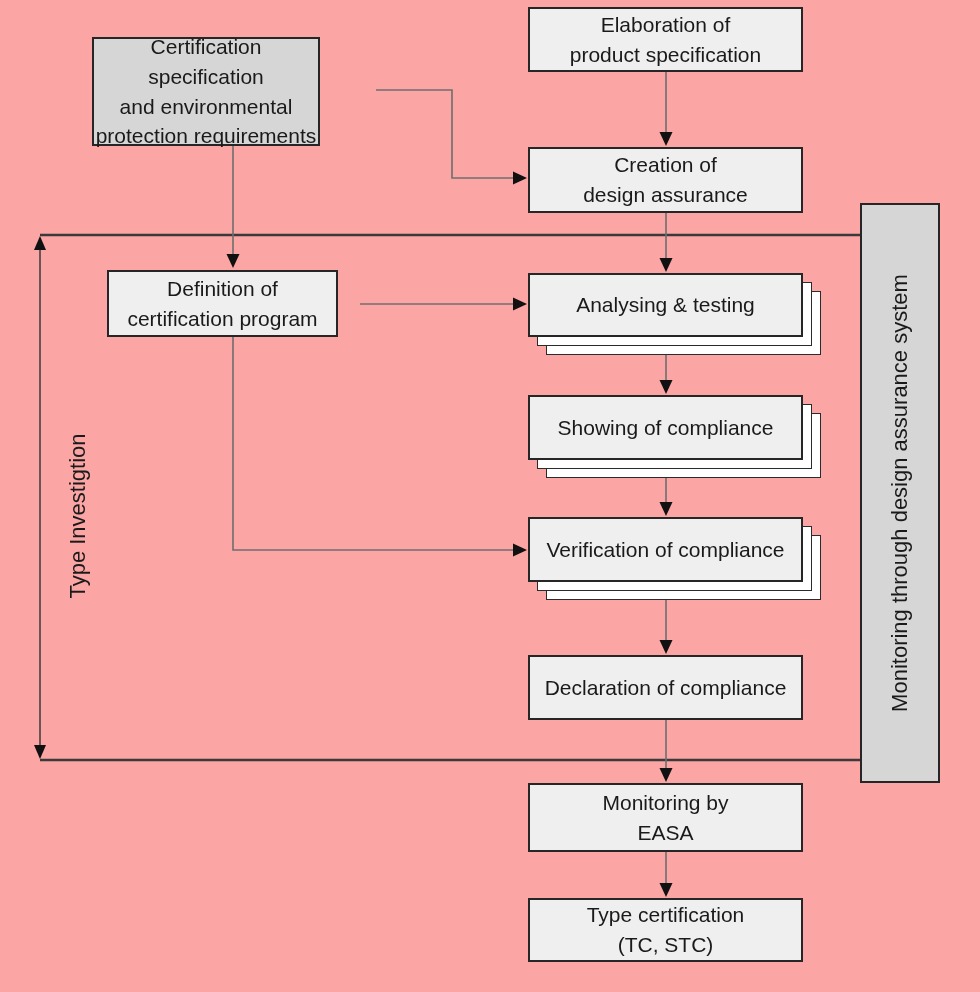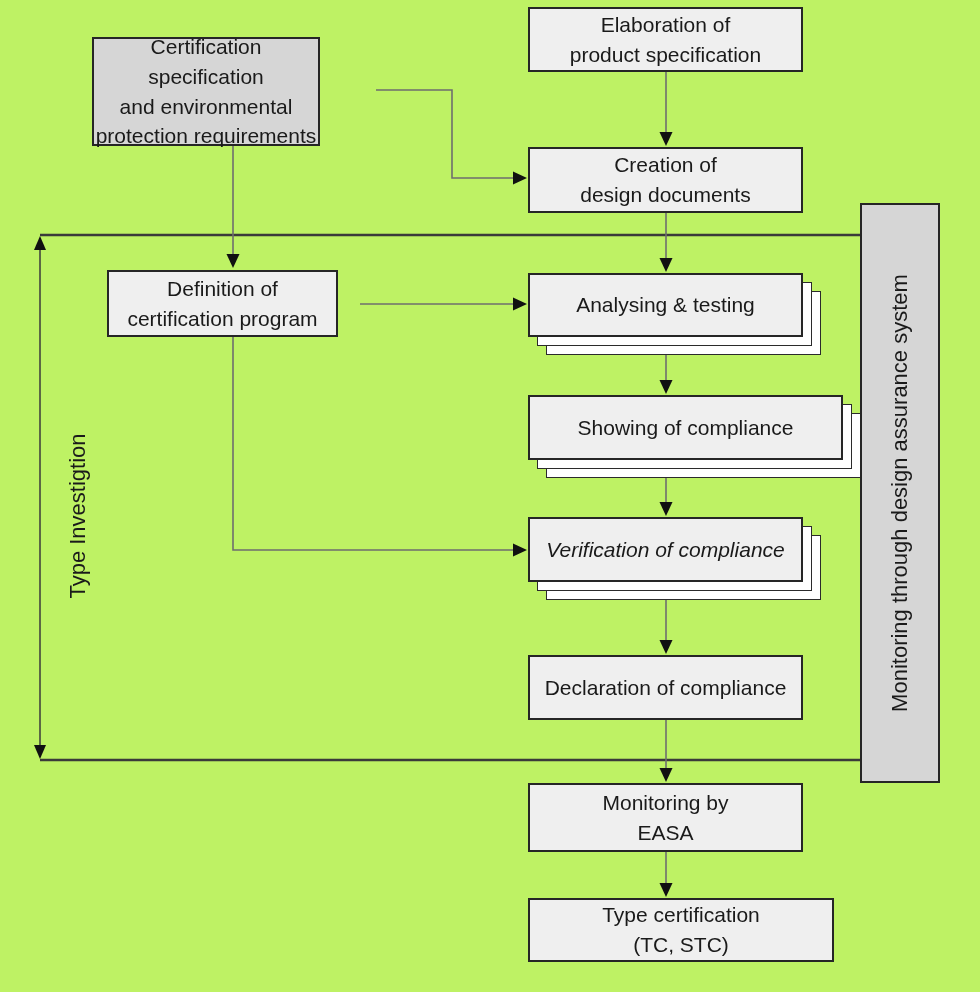--- a/index.html
+++ b/index.html
@@ -1,21 +1,21 @@
 <!DOCTYPE html>
 <html><head>
 <meta charset="utf-8">
 <style>
   html, body { margin: 0; padding: 0; }
   body { background: #ffffff; }
   .stage {
     position: relative;
     width: 980px;
     height: 992px;
-    background: #bef264;
+    background: #fca5a5;
     font-family: "Liberation Sans", "DejaVu Sans", sans-serif;
     color: #1a1a1a;
     overflow: hidden;
   }
   .stage svg.wires {
     position: absolute;
     left: 0; top: 0;
     width: 980px; height: 992px;
     z-index: 1;
   }
@@ -116,62 +116,62 @@
   </div>
 
   <div class="box dark" style="left:92px; top:37px; width:228px; height:109px;">
     <span class="box-label">Certification specification
 and environmental
 protection requirements</span>
   </div>
 
   <div class="box" style="left:528px; top:147px; width:275px; height:66px;">
     <span class="box-label">Creation of
-design documents</span>
+design assurance</span>
   </div>
 
   <div class="box" style="left:107px; top:270px; width:231px; height:67px;">
     <span class="box-label">Definition of
 certification program</span>
   </div>
 
   <div class="stack" style="left:528px; top:273px; width:275px; height:64px;">
     <div class="sheet s2"></div>
     <div class="sheet s1"></div>
     <div class="box main">
       <span class="box-label">Analysing &amp; testing</span>
     </div>
   </div>
 
-  <div class="stack" style="left:528px; top:395px; width:275px; height:65px;padding-left:40px;">
+  <div class="stack" style="left:528px; top:395px; width:275px; height:65px;">
     <div class="sheet s2"></div>
     <div class="sheet s1"></div>
     <div class="box main">
       <span class="box-label">Showing of compliance</span>
     </div>
   </div>
 
-  <div class="stack" style="left:528px; top:517px; width:275px; height:65px;font-style:italic;">
+  <div class="stack" style="left:528px; top:517px; width:275px; height:65px;">
     <div class="sheet s2"></div>
     <div class="sheet s1"></div>
     <div class="box main">
       <span class="box-label">Verification of compliance</span>
     </div>
   </div>
 
   <div class="box" style="left:528px; top:655px; width:275px; height:65px;">
     <span class="box-label">Declaration of compliance</span>
   </div>
 
   <div class="box" style="left:528px; top:783px; width:275px; height:69px;">
     <span class="box-label">Monitoring by
 EASA</span>
   </div>
 
-  <div class="box" style="left:528px; top:898px; width:306px; height:64px;">
+  <div class="box" style="left:528px; top:898px; width:275px; height:64px;">
     <span class="box-label">Type certification
 (TC, STC)</span>
   </div>
 
   <div class="box dark" style="left:860px; top:203px; width:80px; height:580px;"></div>
   <div class="vlabel" style="left:615px; top:476px; width:570px; height:34px;">Monitoring through design assurance system</div>
 
   <div class="vlabel" style="left:-72px; top:500px; width:300px; height:32px;">Type Investigtion</div>
 
 </div>

